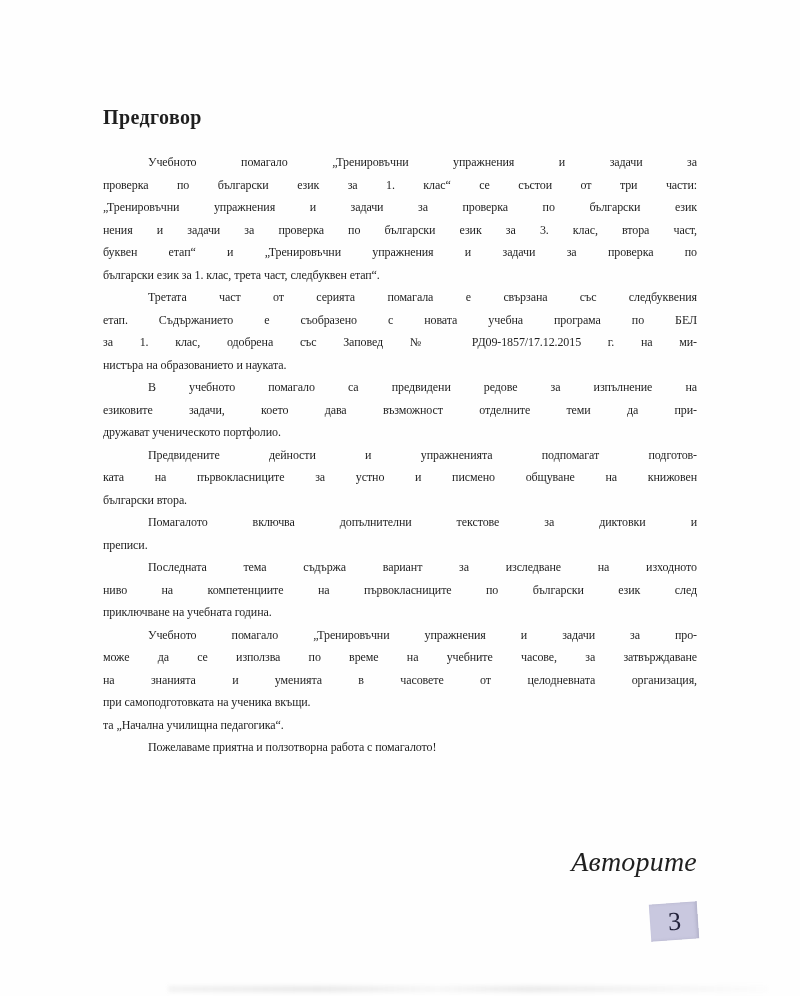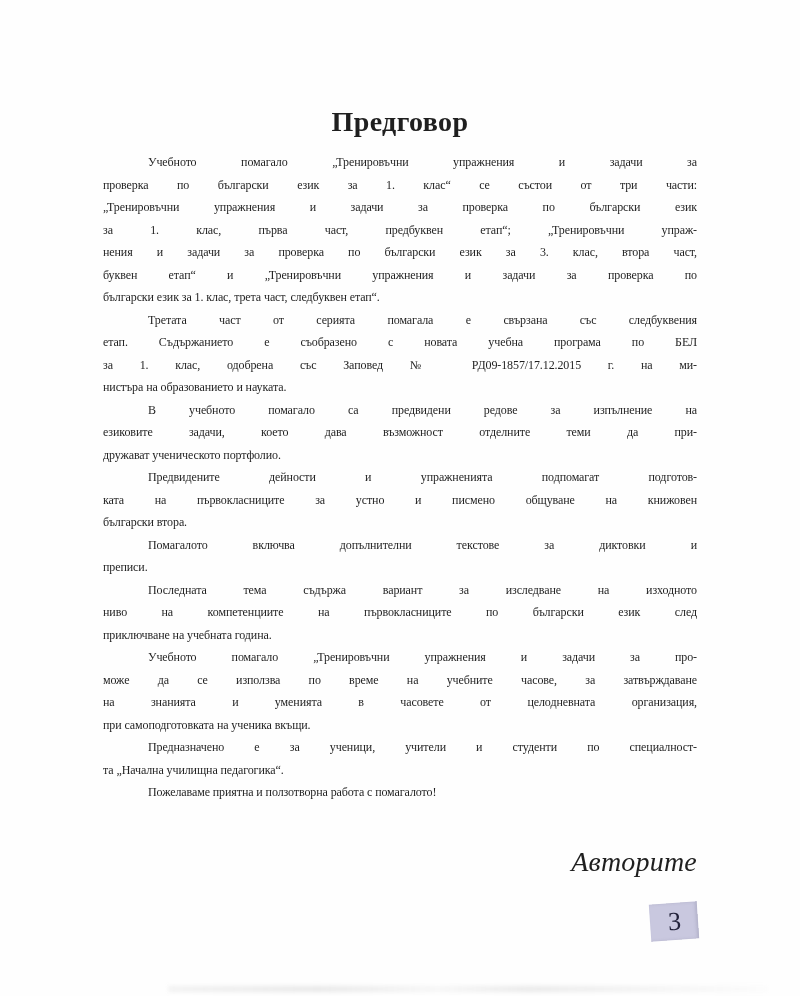--- a/index.html
+++ b/index.html
@@ -15,22 +15,21 @@
     font-family: "Liberation Serif", "DejaVu Serif", serif;
     color: var(--text, #1f1f1f);
     overflow: hidden;
   }
   .title {
     position: absolute;
     top: 106px;
     left: 103px;
     width: 594px;
     margin: 0;
-    text-align: center;
-    font-size: 28px;
+    font-size: 20px;
     font-weight: bold;
     letter-spacing: 0.4px;
   }
   .text-block {
     position: absolute;
     top: 151px;
     left: 103px;
     width: 594px;
   }
   .para {
@@ -102,21 +101,20 @@
 
 <div class="page">
 
   <h1 class="title">Предговор</h1>
 
   <div class="text-block">
       <div class="para">
         <div class="line first">Учебното помагало „Тренировъчни упражнения и задачи за</div>
         <div class="line">проверка по български език за 1. клас“ се състои от три части:</div>
         <div class="line">„Тренировъчни упражнения и задачи за проверка по български език</div>
-        <div class="line">за 1. клас, първа част, предбуквен етап“; „Тренировъчни упраж-</div>
         <div class="line">нения и задачи за проверка по български език за 3. клас, втора част,</div>
         <div class="line">буквен етап“ и „Тренировъчни упражнения и задачи за проверка по</div>
         <div class="line last">български език за 1. клас, трета част, следбуквен етап“.</div>
       </div>
       <div class="para">
         <div class="line first">Третата част от серията помагала е свързана със следбуквения</div>
         <div class="line">етап. Съдържанието е съобразено с новата учебна програма по БЕЛ</div>
         <div class="line">за 1. клас, одобрена със Заповед № РД09-1857/17.12.2015 г. на ми-</div>
         <div class="line last">нистъра на образованието и науката.</div>
       </div>
@@ -139,21 +137,20 @@
         <div class="line">ниво на компетенциите на първокласниците по български език след</div>
         <div class="line last">приключване на учебната година.</div>
       </div>
       <div class="para">
         <div class="line first">Учебното помагало „Тренировъчни упражнения и задачи за про-</div>
         <div class="line">може да се използва по време на учебните часове, за затвърждаване</div>
         <div class="line">на знанията и уменията в часовете от целодневната организация,</div>
         <div class="line last">при самоподготовката на ученика вкъщи.</div>
       </div>
       <div class="para">
-        <div class="line first">Предназначено е за ученици, учители и студенти по специалност-</div>
         <div class="line last">та „Начална училищна педагогика“.</div>
       </div>
       <div class="para">
         <div class="line first last">Пожелаваме приятна и ползотворна работа с помагалото!</div>
       </div>
     </div>
 
   <div class="signature">Авторите</div>
 
   <div class="page-number-badge">

